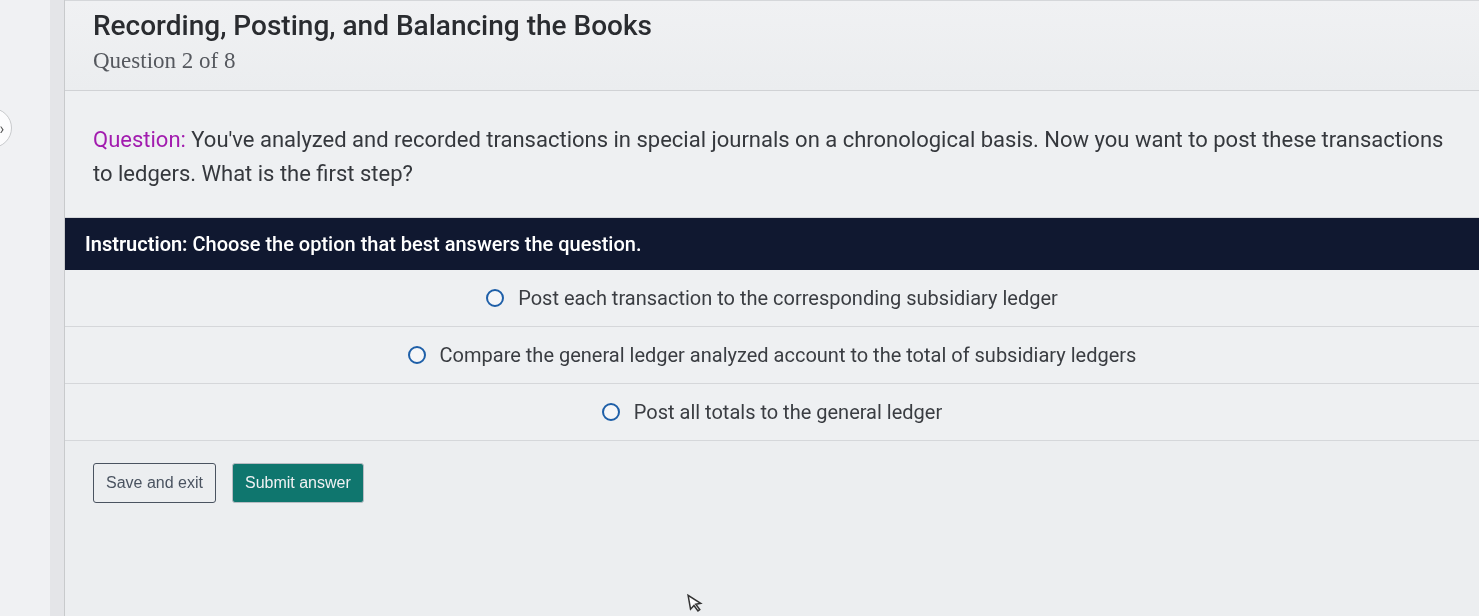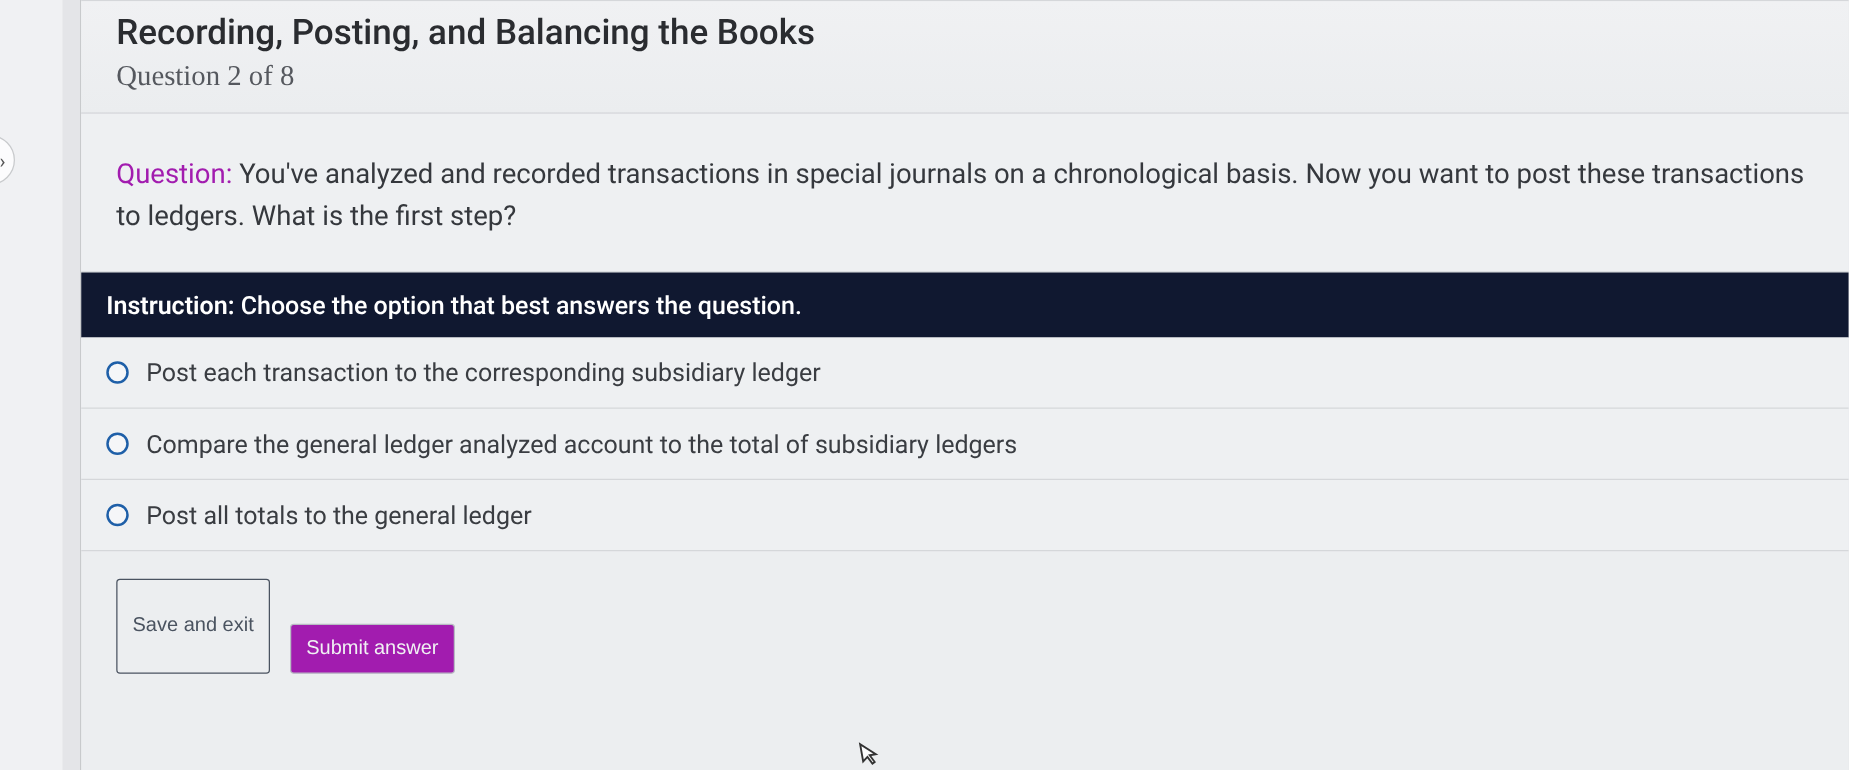--- a/index.html
+++ b/index.html
@@ -103,20 +103,21 @@
       background: #eef0f2;
     }
     .option-row {
       display: flex;
       align-items: center;
       padding: 16px 20px;
       border-bottom: 1px solid #d5d7da;
       cursor: pointer;
       font-size: 20px;
       color: #3a3d42;
+      justify-content: center;
     }
     .radio {
       width: 18px;
       height: 18px;
       border: 2px solid #1e5fa8;
       border-radius: 50%;
       margin-right: 14px;
       flex-shrink: 0;
       background: #f5f6f8;
     }
@@ -131,25 +132,24 @@
       border-radius: 3px;
       cursor: pointer;
       border: 1px solid;
     }
     .btn-outline {
       background: transparent;
       border-color: #4a5360;
       color: #4a5360;
     }
     .btn-primary {
-      background: #a21caf;
+      background: #0f766e;
       border-color: #b8bcc3;
       color: #f0f1f3;
       cursor: not-allowed;
-      margin-top: 36px;
     }
     .cursor-icon {
       position: absolute;
       left: 688px;
       top: 592px;
       font-size: 20px;
       color: #333;
       pointer-events: none;
       transform: rotate(-10deg);
     }

